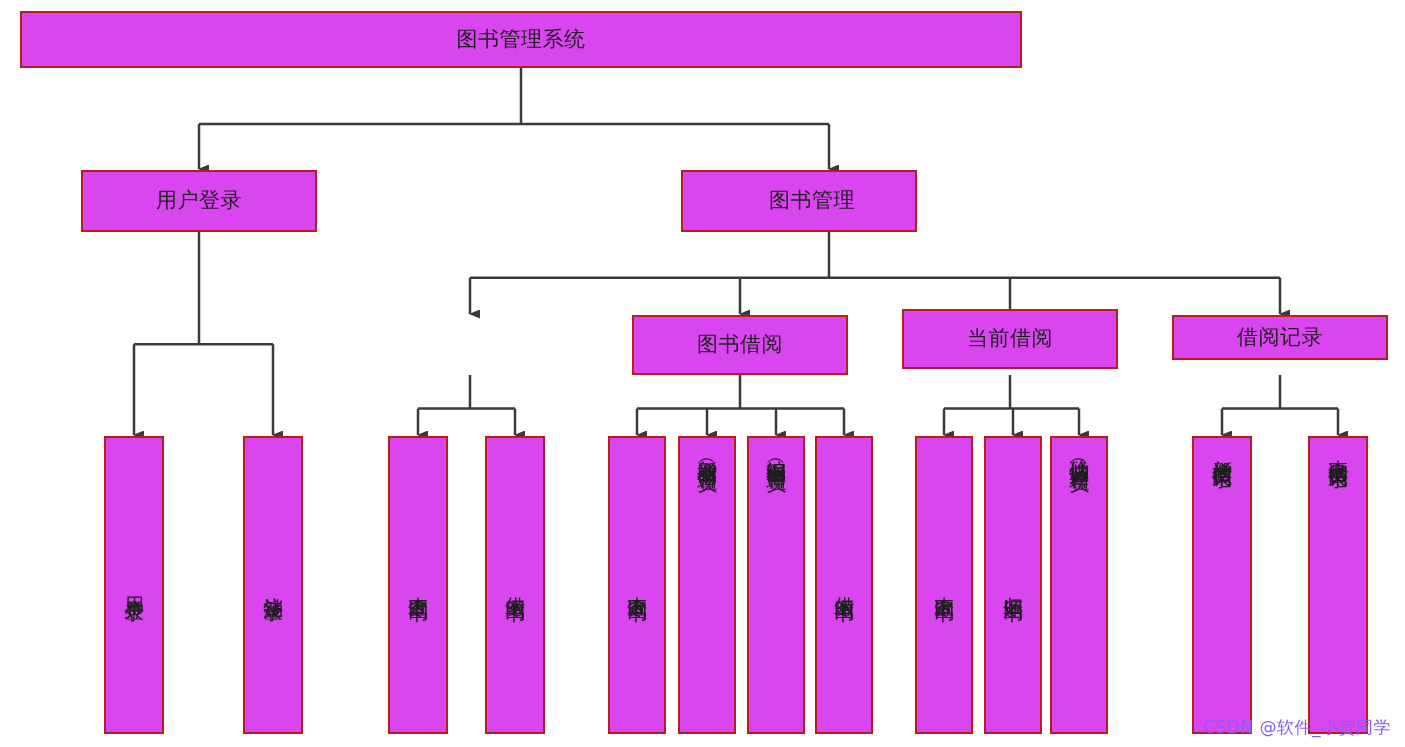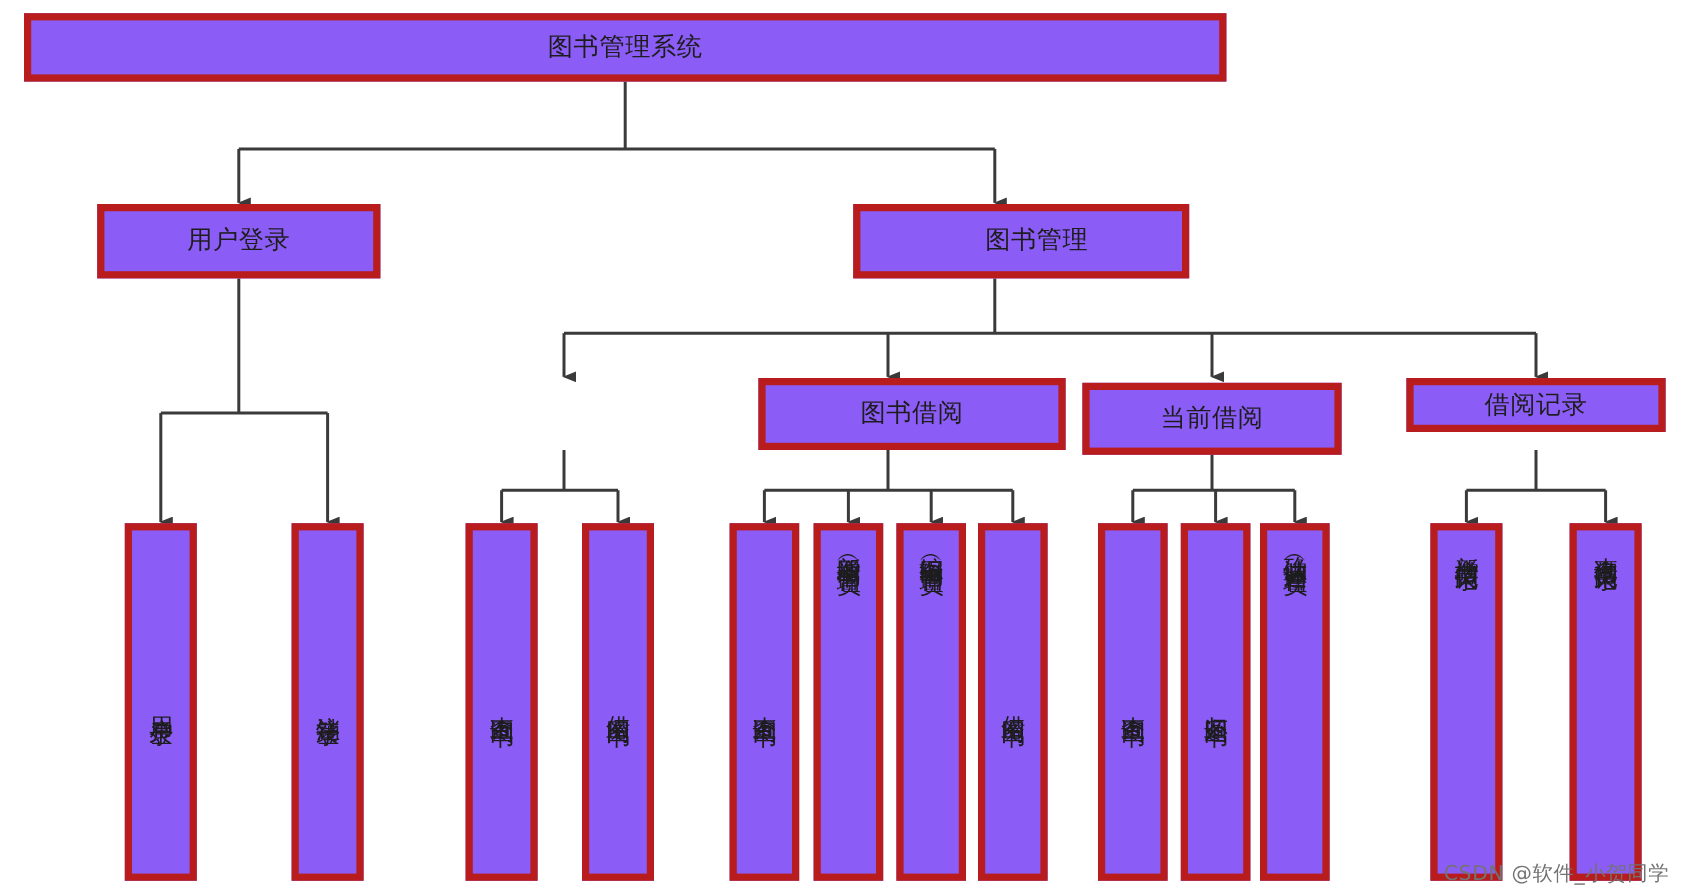--- a/index.html
+++ b/index.html
@@ -17,22 +17,22 @@
   }
   #diagram-root {
     position: relative;
     width: 1405px;
     height: 747px;
     background: #ffffff;
   }
   .node-box {
     position: absolute;
     box-sizing: border-box;
-    background: #8b5cf6;
-    border: 6px solid #b91c1c;
+    background: #d946ef;
+    border: 2px solid #b91c1c;
     display: flex;
     align-items: center;
     justify-content: center;
     overflow: hidden;
   }
   .node-label-h {
     font-size: 21px;
     line-height: 1.2;
     color: #1d1d1d;
     white-space: nowrap;
@@ -64,21 +64,21 @@
     top: 0;
     width: 1405px;
     height: 747px;
     pointer-events: none;
   }
   .watermark {
     position: absolute;
     right: 14px;
     bottom: 8px;
     font-size: 17px;
-    color: #737373;
+    color: #8b5cf6;
     white-space: nowrap;
     letter-spacing: 0.5px;
   }
 </style>
 </head>
 <body>
 
 <div id="diagram-root">
 
   <svg class="connectors" viewBox="0 0 1405 747" xmlns="http://www.w3.org/2000/svg">
@@ -124,28 +124,28 @@
       </g>
   </svg>
 
   <div class="node-box" id="node-root" style="left: 20px; top: 11px; width: 1002px; height: 57px;">
     <span class="node-label-h">图书管理系统</span>
   </div>
 
   <div class="node-box" id="node-user-login" style="left: 81px; top: 170px; width: 236px; height: 62px;">
     <span class="node-label-h">用户登录</span>
   </div>
-  <div class="node-box" id="node-book-manage" style="left: 711px; top: 170px; width: 280px; height: 62px; padding-left: 26px;">
+  <div class="node-box" id="node-book-manage" style="left: 681px; top: 170px; width: 236px; height: 62px; padding-left: 26px;">
     <span class="node-label-h">图书管理</span>
   </div>
 
-  <div class="node-box" id="node-book-borrow" style="left: 632px; top: 315px; width: 256px; height: 60px;">
+  <div class="node-box" id="node-book-borrow" style="left: 632px; top: 315px; width: 216px; height: 60px;">
     <span class="node-label-h">图书借阅</span>
   </div>
-  <div class="node-box" id="node-current-borrow" style="left: 902px; top: 319px; width: 216px; height: 60px; justify-content: center;">
+  <div class="node-box" id="node-current-borrow" style="left: 902px; top: 309px; width: 216px; height: 60px; justify-content: center;">
     <span class="node-label-h">当前借阅</span>
   </div>
   <div class="node-box" id="node-borrow-record" style="left: 1172px; top: 315px; width: 216px; height: 45px;">
     <span class="node-label-h">借阅记录</span>
   </div>
 
   <div id="leaf-container">
       <div class="node-box leaf-box center-text" id="node-leaf-user-login" style="left: 104px; top: 436px; width: 60px; height: 298px;">
         <span class="node-label-v">用户登录</span>
       </div>

